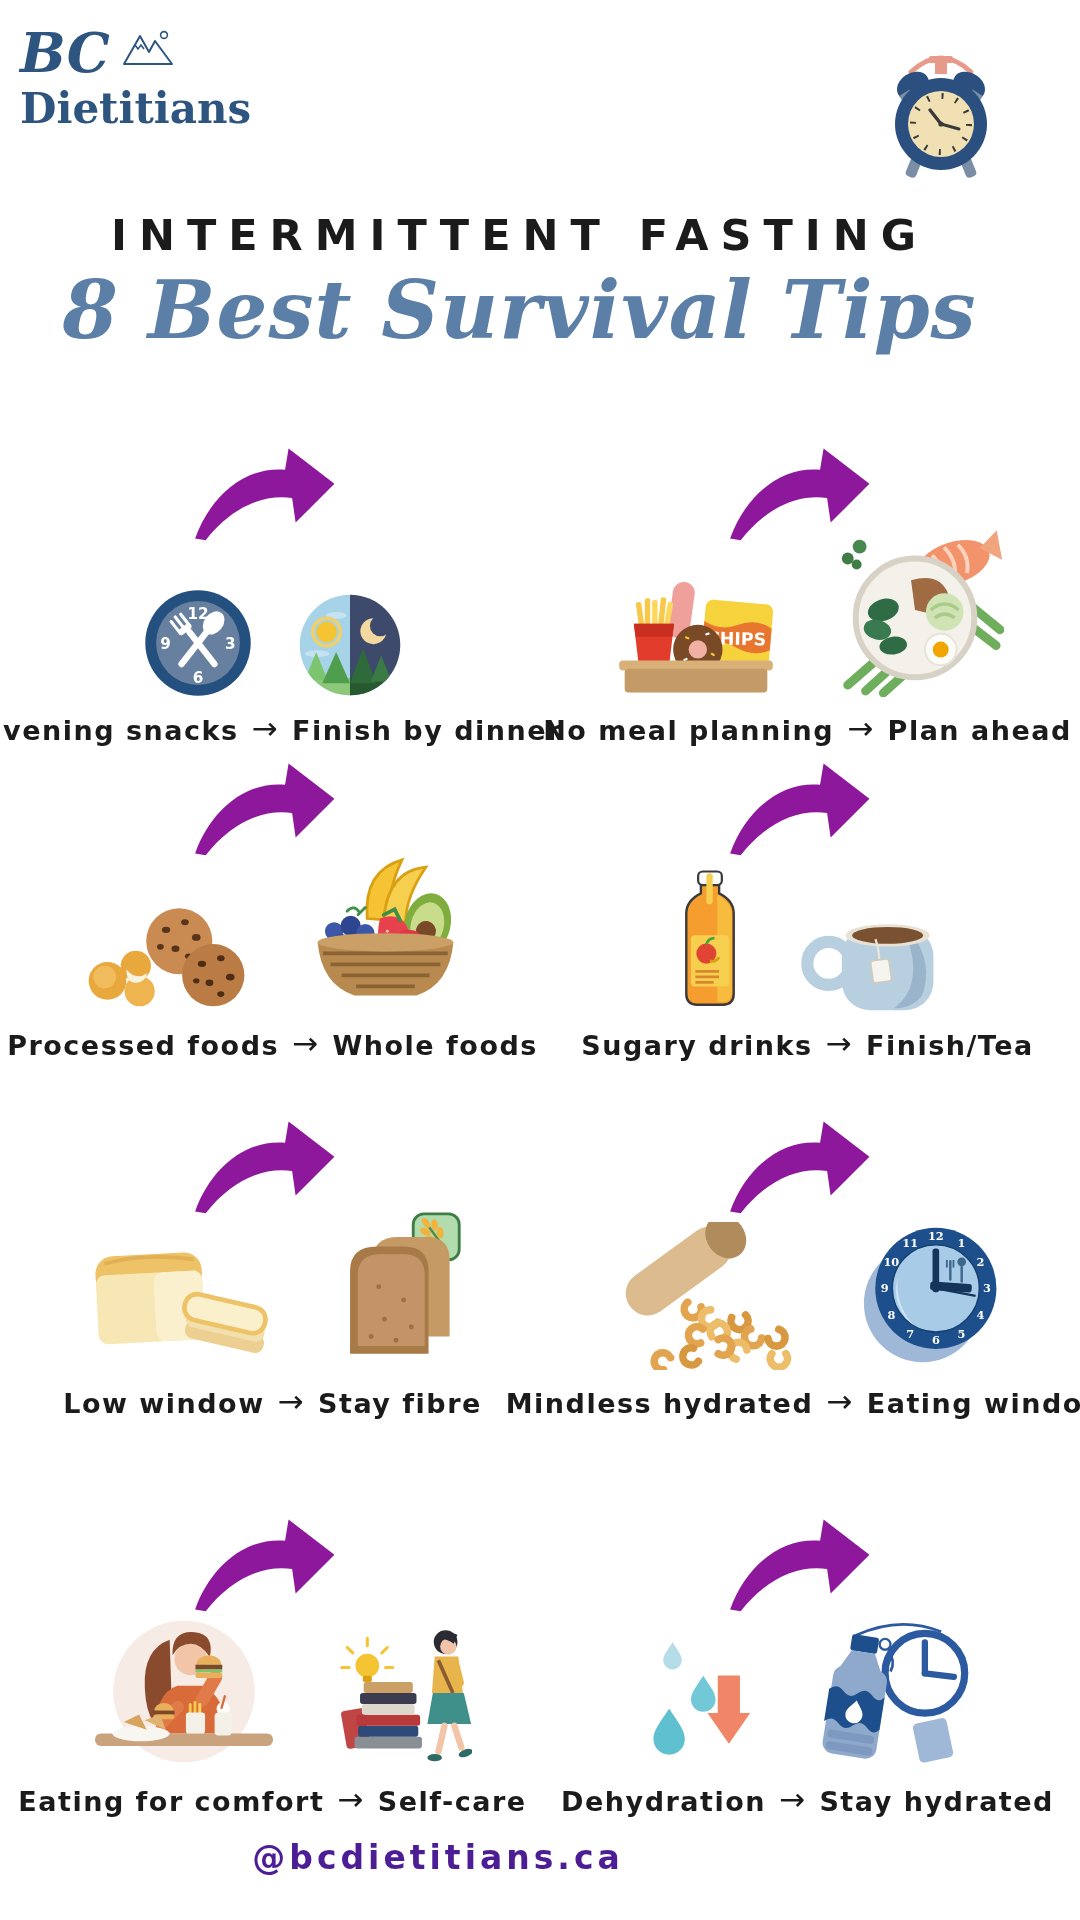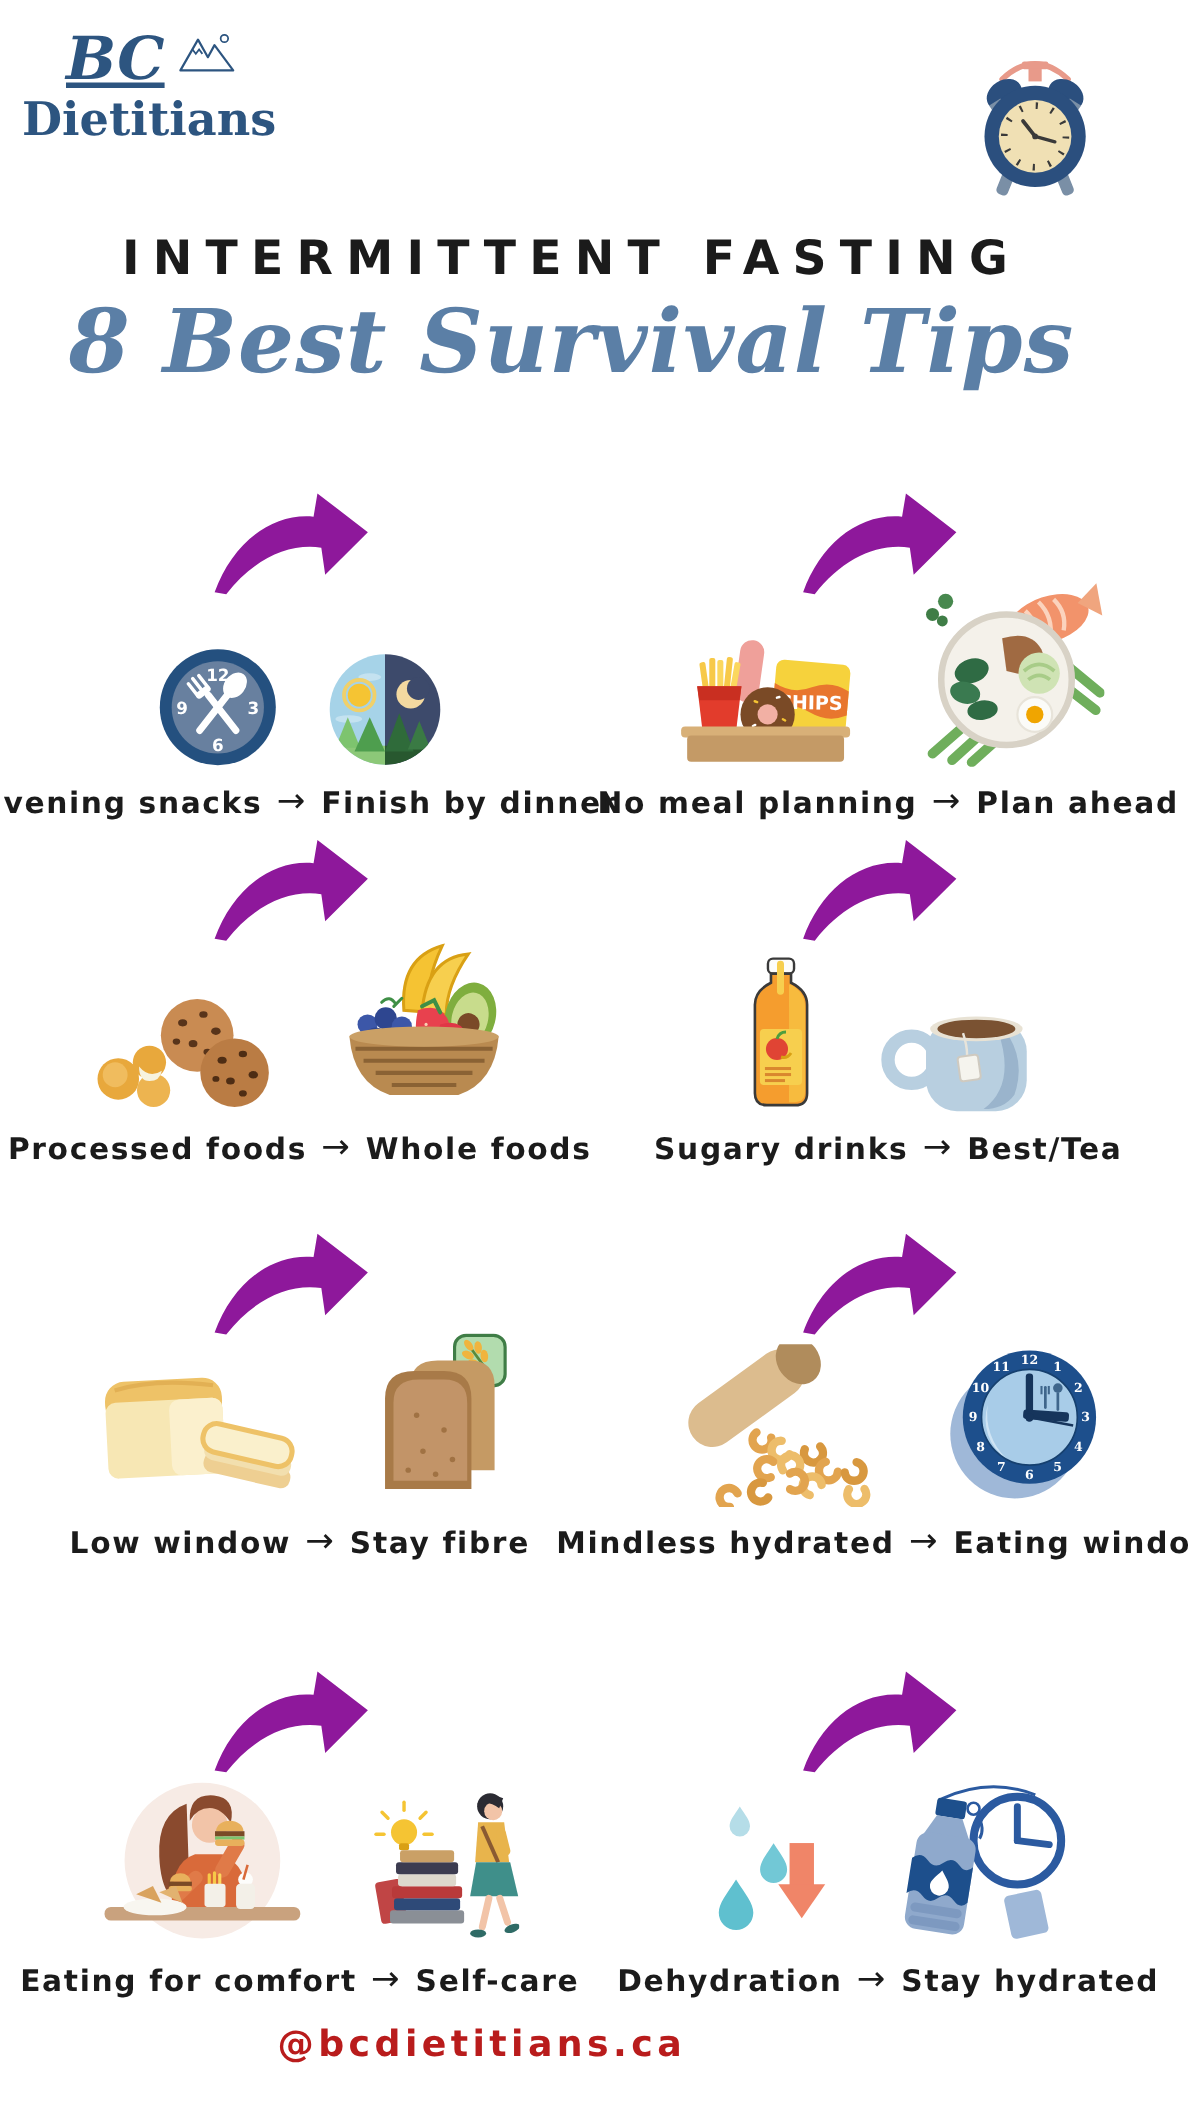--- a/index.html
+++ b/index.html
@@ -2,42 +2,42 @@
 <html><head>
 <meta charset="utf-8">
 <style>
   html,body{margin:0;padding:0;}
   body{
     width:1080px;height:1920px;background:#ffffff;position:relative;overflow:hidden;
     font-family:"DejaVu Sans","Liberation Sans",sans-serif;color:#1b1b1b;
   }
   
   .logo{position:absolute;left:20px;top:26px;width:230px;color:#2d5580;}
-  .logo-row1{display:flex;align-items:flex-start;gap:10px;margin-left:40px;text-decoration:underline;}
+  .logo-row1{display:flex;align-items:flex-start;gap:10px;}
   .logo-bc{font-family:"DejaVu Serif","Liberation Serif",serif;font-style:italic;font-weight:bold;font-size:54px;line-height:1;}
   .logo-dietitians{font-family:"DejaVu Serif","Liberation Serif",serif;font-weight:bold;font-size:42px;line-height:1;margin-top:8px;}
   
   .alarm{position:absolute;left:885px;top:42px;}
   
   .title-block{position:absolute;top:210px;left:0;width:1039px;text-align:center;}
   .title{font-size:43px;font-weight:bold;letter-spacing:12px;color:#1b1b1b;white-space:nowrap;}
   .subtitle{font-family:"DejaVu Serif","Liberation Serif",serif;font-style:italic;font-weight:bold;
     font-size:80px;line-height:1.1;color:#5b7fa6;margin-top:6px;letter-spacing:1px;white-space:nowrap;}
   
   .row{position:absolute;left:0;width:1080px;display:flex;justify-content:space-between;padding:0 10px;box-sizing:border-box;}
   .row1{top:445px}.row2{top:760px}.row3{top:1118px}.row4{top:1516px}
   .tip{position:relative;width:525px;display:flex;flex-direction:column;align-items:center;}
   .tip-arrow{position:relative;z-index:3;margin-bottom:-30px;transform:translateX(-10px);}
   .tip-icons{display:flex;align-items:flex-end;justify-content:center;gap:46px;height:185px;}
   .tip-label{margin-top:18px;font-size:27px;font-weight:bold;letter-spacing:1.5px;color:#1b1b1b;
     white-space:nowrap;display:flex;gap:13px;align-items:center;}
   .tip-label .glyph{font-weight:normal;font-size:31px;line-height:1;transform:translateY(-2px);}
   
   .footer{position:absolute;top:1838px;left:0;width:876px;text-align:center;
-    font-size:33px;font-weight:bold;letter-spacing:4px;color:#b91c1c;}
+    font-size:33px;font-weight:bold;letter-spacing:4px;color:#4c1d95;}
   svg{display:block;}
   .clock-num{font-family:"DejaVu Serif","Liberation Serif",serif;}
 </style>
 </head>
 <body>
 
 <svg width="0" height="0" style="position:absolute" aria-hidden="true">
   <defs>
     <path id="swoosh" d="M8,106 C26,56 66,24 110,28 L114,4 L166,44 L122,88 L118,60 C84,55 48,72 20,108 Z" fill="#8e189b"></path>
   </defs>
@@ -319,21 +319,21 @@
           <ellipse cx="101" cy="40" rx="38" ry="9" fill="#7a5232"></ellipse>
           <g>
             <path d="M88,44 q4,12 4,22" stroke="#e8e4da" stroke-width="2.4" fill="none"></path>
             <rect x="84" y="66" width="20" height="24" rx="3" fill="#f5f4ee" stroke="#cfcac0" stroke-width="2" transform="rotate(-8 94 78)"></rect>
           </g>
         </svg>
       </div>
       <div class="tip-label">
         <span>Sugary drinks</span>
         <span class="glyph">→</span>
-        <span>Best/Tea</span>
+        <span>Finish/Tea</span>
       </div>
     </div>
   </div>
 
   <div class="row row3">
 
     <div class="tip">
       <svg class="tip-arrow" width="150" height="97" viewBox="0 0 170 110">
           <use href="#swoosh"></use>
         </svg>

